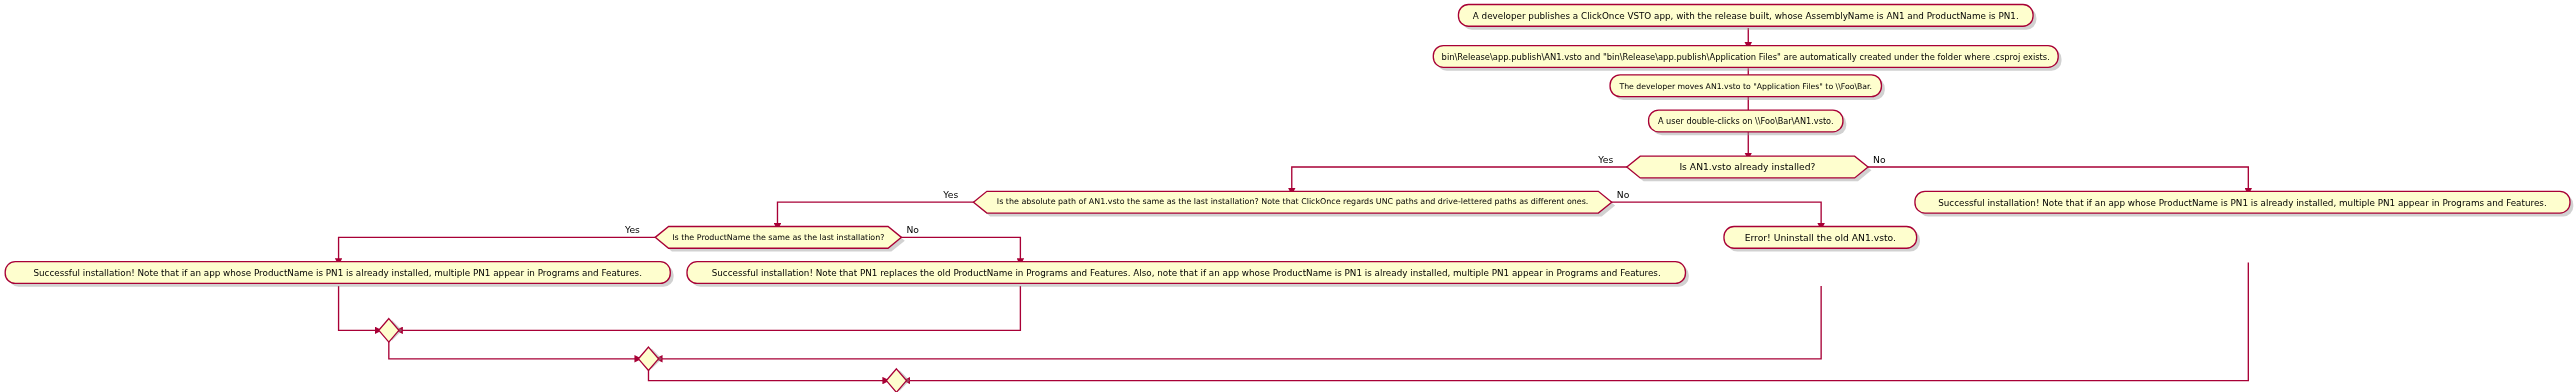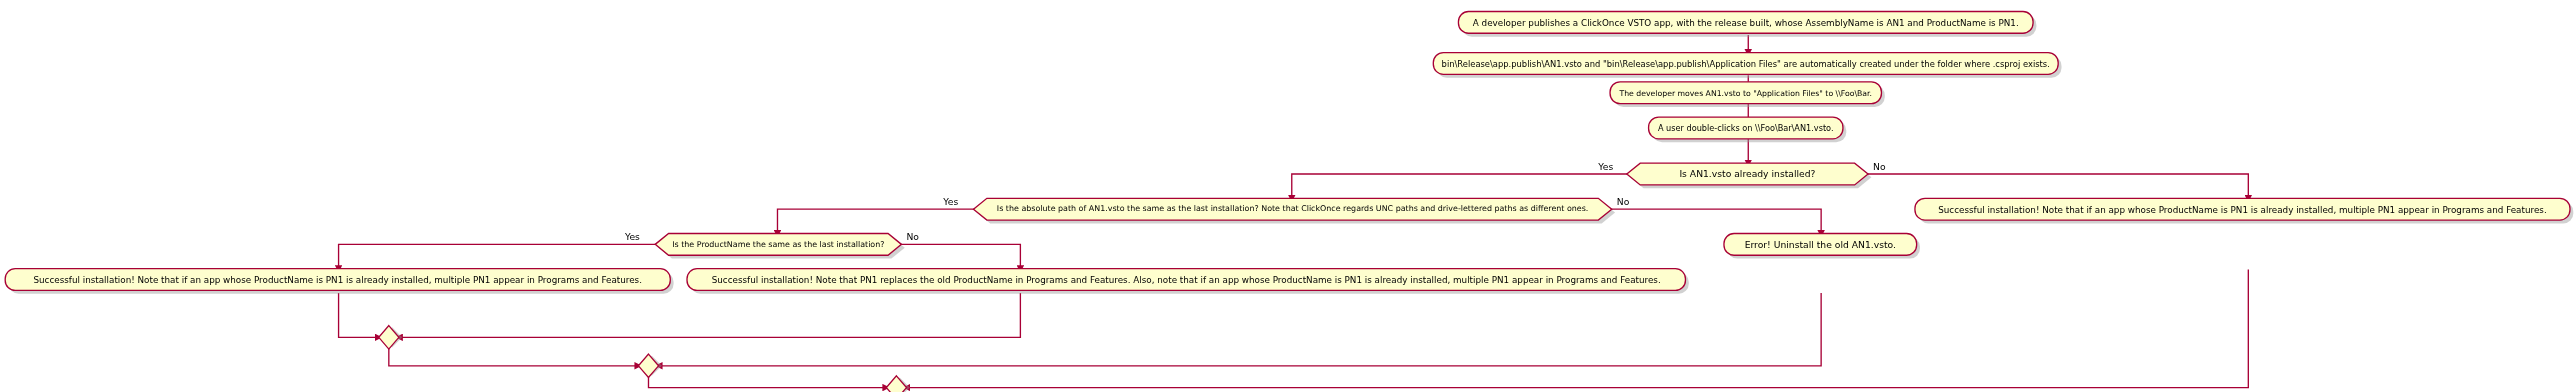--- a/index.html
+++ b/index.html
@@ -10,21 +10,21 @@
   }
   body {
     width: 2576px;
     height: 392px;
     position: relative;
     overflow: hidden;
     font-family: "DejaVu Sans", sans-serif;
   }
   #diagram-canvas {
     position: absolute;
-    left: 0; top: 9px;
+    left: 0; top: 2px;
     width: 2576px;
     height: 380px;
   }
   svg#flow-svg {
     position: absolute;
     left: 0; top: 0;
     width: 2576px;
     height: 392px;
     display: block;
   }

